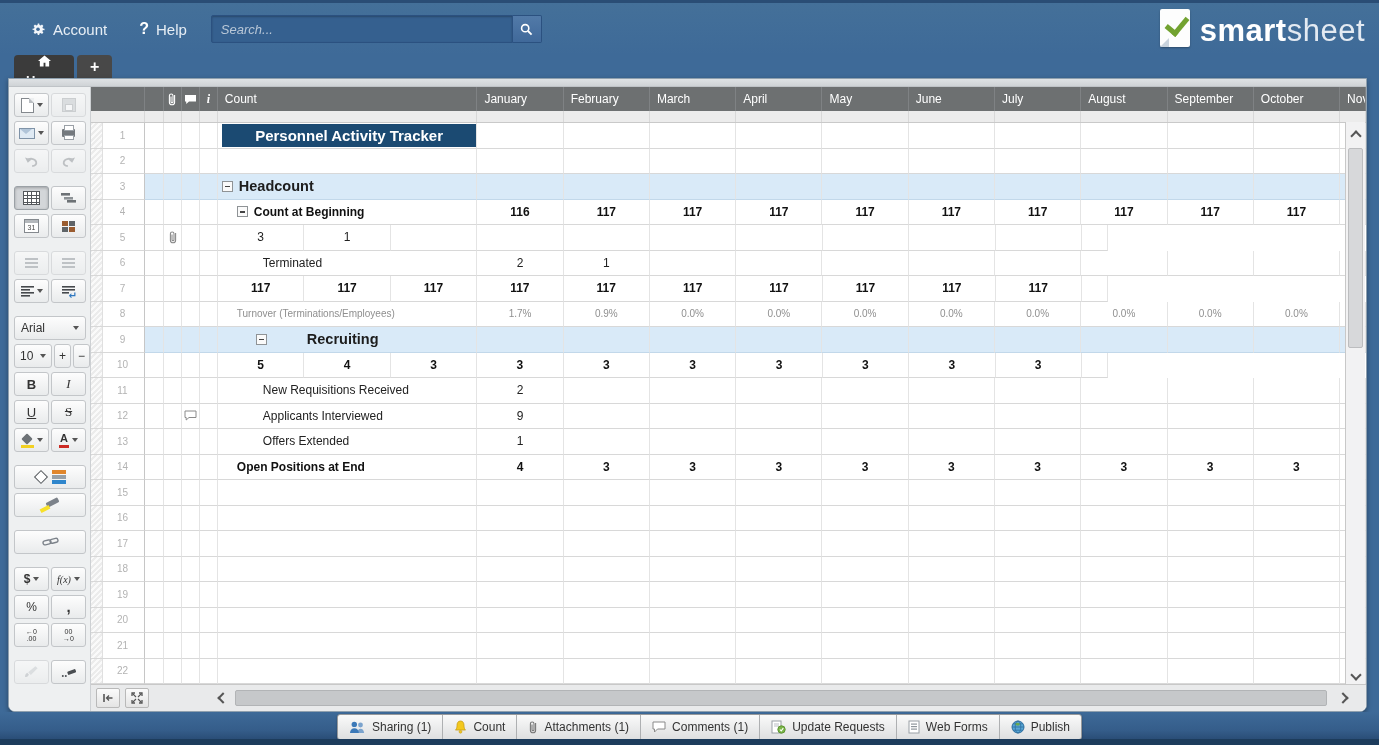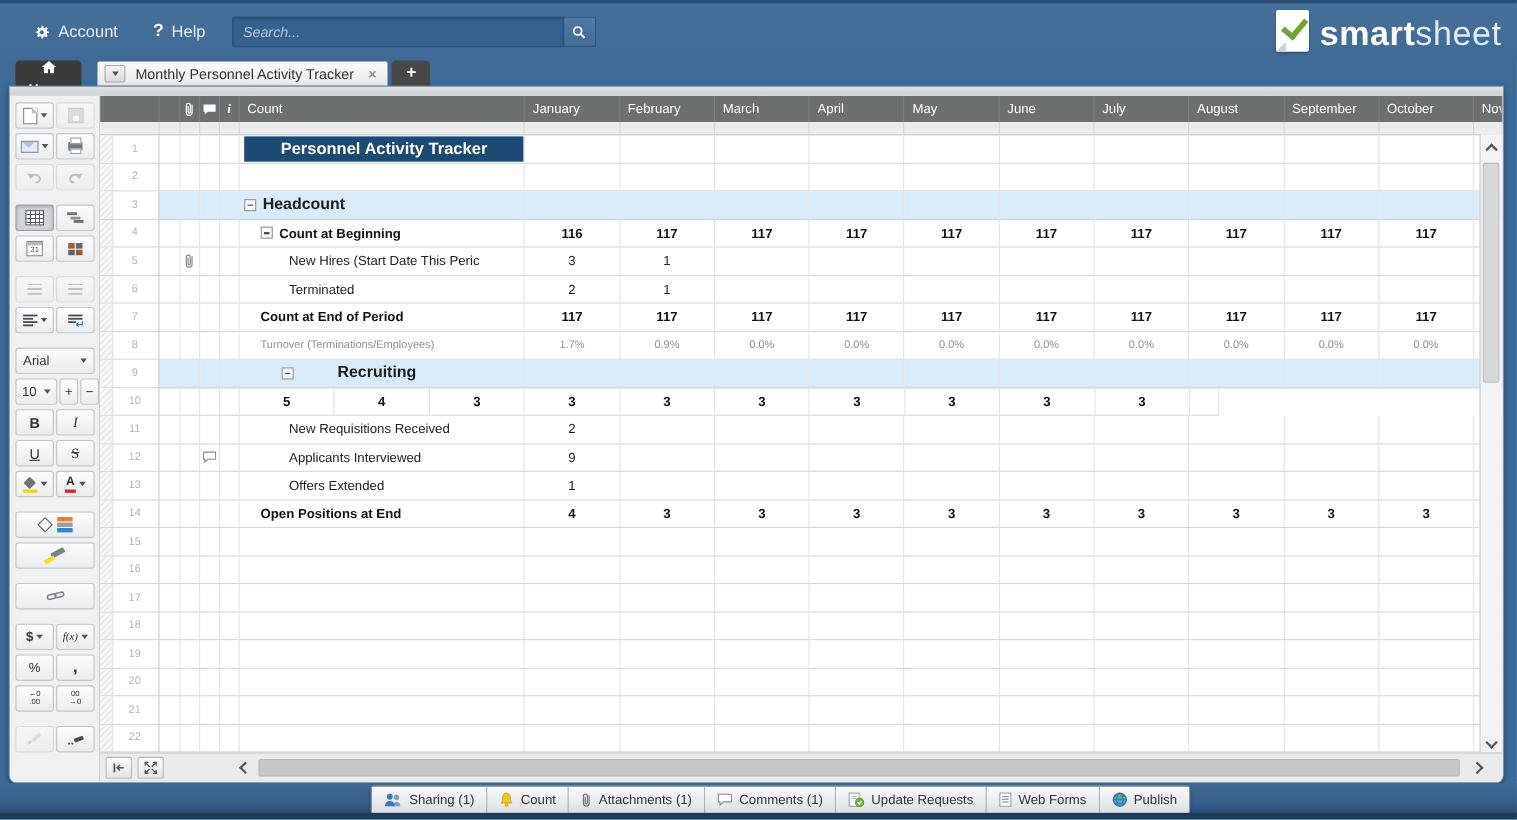--- a/index.html
+++ b/index.html
@@ -253,27 +253,20 @@
 
 <div class="tabstrip">
   <div class="tab tab-home">
     <span style="display:inline-flex;">
       <svg width="13" height="12" viewBox="0 0 14 12">
           <path d="M7 0 0 6h2v6h4V8h2v4h4V6h2Z" fill="#ffffff"></path>
         </svg>
     </span>
     <span>Home</span>
   </div>
-  <div class="tab tab-active">
-    <span class="tab-dd">
-        <span class="caret"></span>
-      </span>
-    <span>Monthly Personnel Activity Tracker</span>
-    <span class="tab-close">×</span>
-  </div>
   <div class="tab tab-plus">+</div>
 </div>
 
 <div class="panel">
   <div class="panel-topstrip"></div>
 
   <div class="toolbar">
     <div class="trow">
       <div class="tbtn">
           <span class="ic ic-new"></span>
@@ -637,24 +630,20 @@
           <div class="cell" style="width: 19px;"></div>
           <div class="cell icc" style="width: 18px;">
             <span style="display:inline-flex">
               <svg width="10" height="15" viewBox="0 0 10 15">
                 <path d="M7.6 3v7.2a2.6 2.6 0 0 1-5.2 0V3.8a1.8 1.8 0 0 1 3.6 0v6a1 1 0 0 1-2 0V4.4" fill="none" stroke="#8a8a8a" stroke-width="1.1"></path>
               </svg>
             </span>
           </div>
           <div class="cell icc" style="width: 18px;"></div>
           <div class="cell" style="width: 18px;"></div>
-          <div class="cell primary" style="width: 260px;">
-            <span class="ind2"></span>
-            <div class="lbl">New Hires (Start Date This Peric</div>
-          </div>
           <div class="cell val" style="width: 86.4px;">3</div>
           <div class="cell val" style="width: 86.4px;">1</div>
           <div class="cell val" style="width: 86.4px;"></div>
           <div class="cell val" style="width: 86.4px;"></div>
           <div class="cell val" style="width: 86.4px;"></div>
           <div class="cell val" style="width: 86.4px;"></div>
           <div class="cell val" style="width: 86.4px;"></div>
           <div class="cell val" style="width: 86.4px;"></div>
           <div class="cell val" style="width: 86.4px;"></div>
           <div class="cell val" style="width: 86.4px;"></div>
@@ -687,24 +676,20 @@
         </div>
         <div class="grid-row">
           <div class="cell rownum" style="width: 54px;">
             <span class="hatch"></span>
             <span class="rnum">7</span>
           </div>
           <div class="cell" style="width: 19px;"></div>
           <div class="cell icc" style="width: 18px;"></div>
           <div class="cell icc" style="width: 18px;"></div>
           <div class="cell" style="width: 18px;"></div>
-          <div class="cell primary" style="width: 260px;">
-            <span class="ind1"></span>
-            <div class="lbl b">Count at End of Period</div>
-          </div>
           <div class="cell val b" style="width: 86.4px;">117</div>
           <div class="cell val b" style="width: 86.4px;">117</div>
           <div class="cell val b" style="width: 86.4px;">117</div>
           <div class="cell val b" style="width: 86.4px;">117</div>
           <div class="cell val b" style="width: 86.4px;">117</div>
           <div class="cell val b" style="width: 86.4px;">117</div>
           <div class="cell val b" style="width: 86.4px;">117</div>
           <div class="cell val b" style="width: 86.4px;">117</div>
           <div class="cell val b" style="width: 86.4px;">117</div>
           <div class="cell val b" style="width: 86.4px;">117</div>

